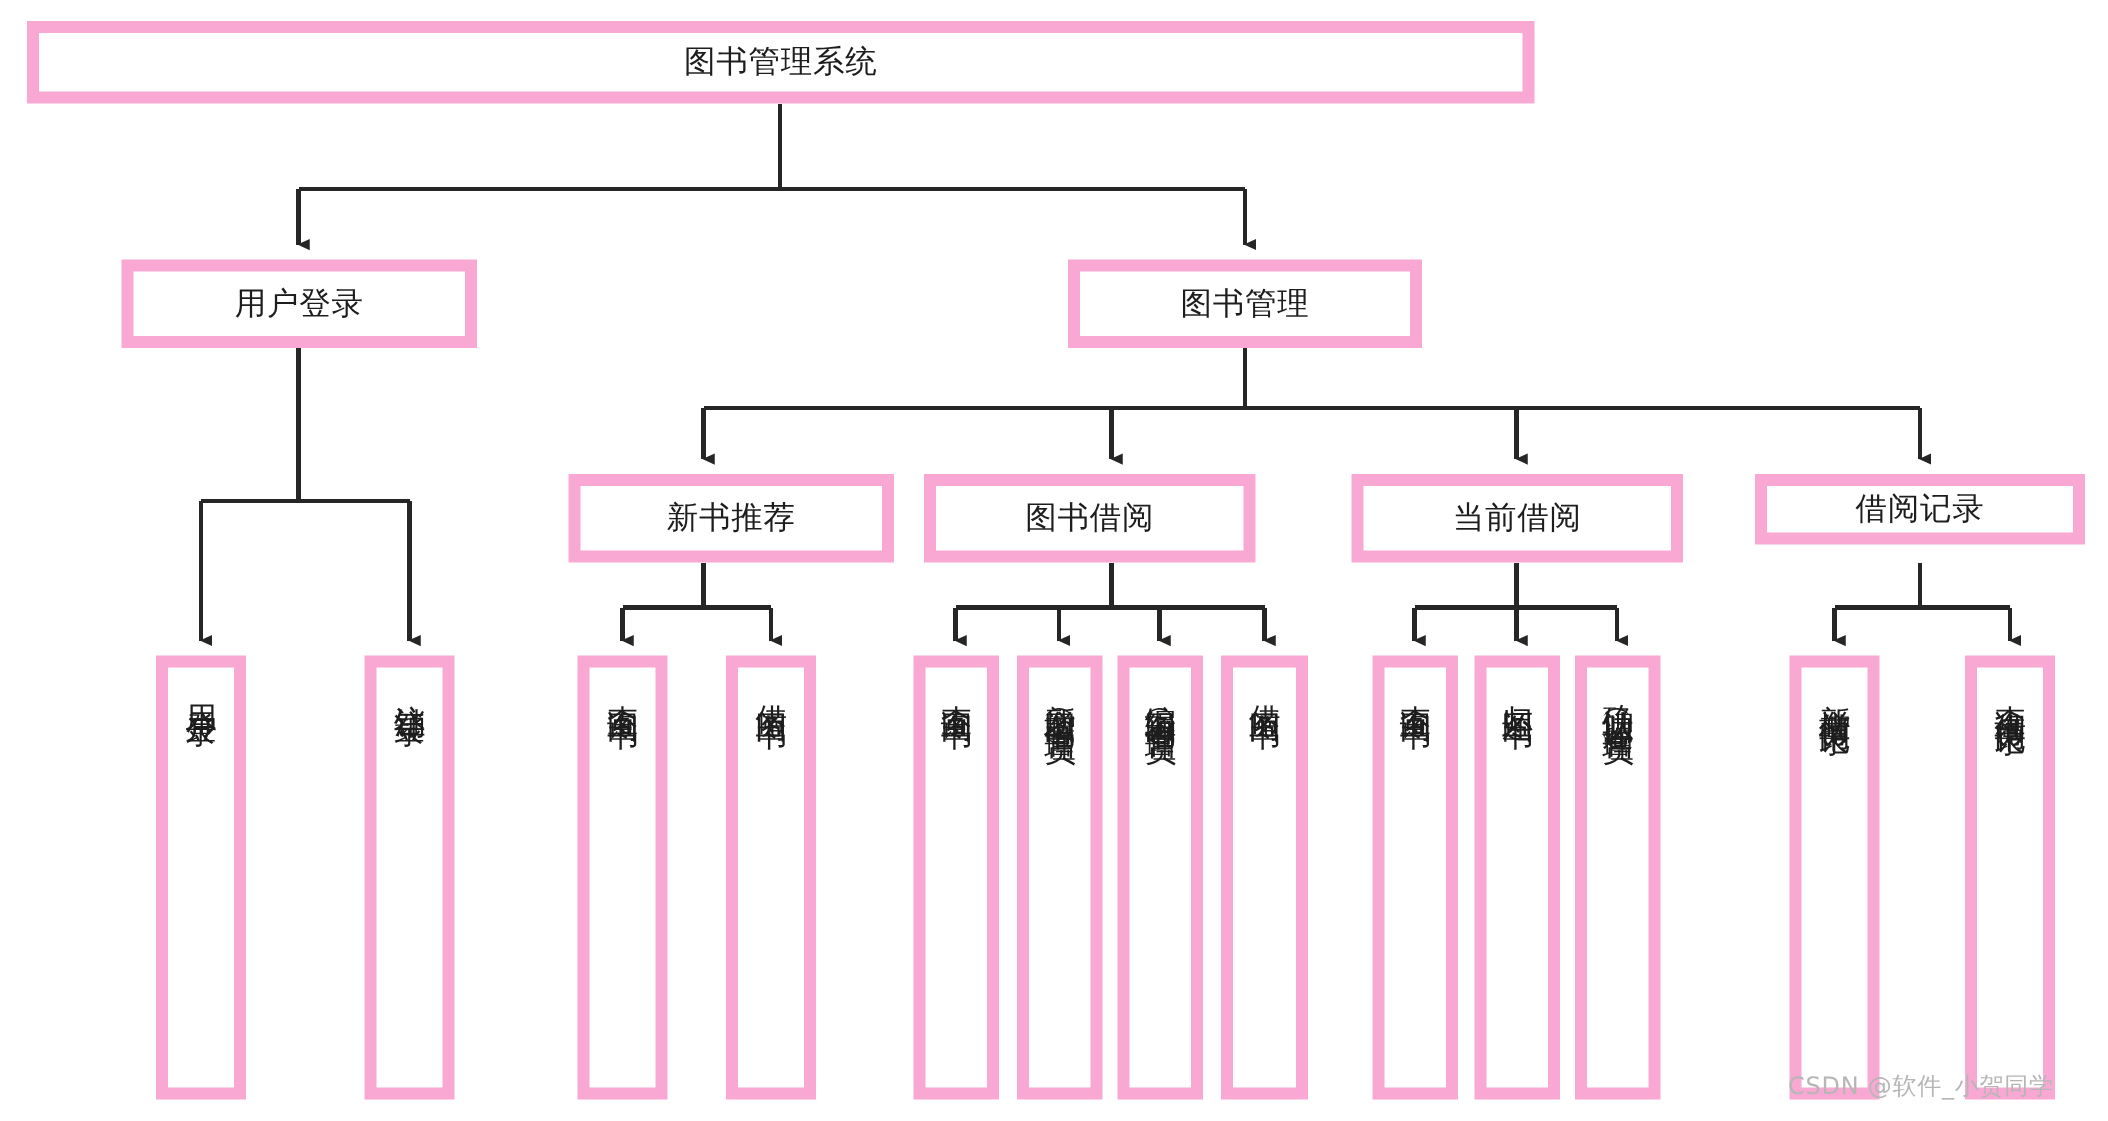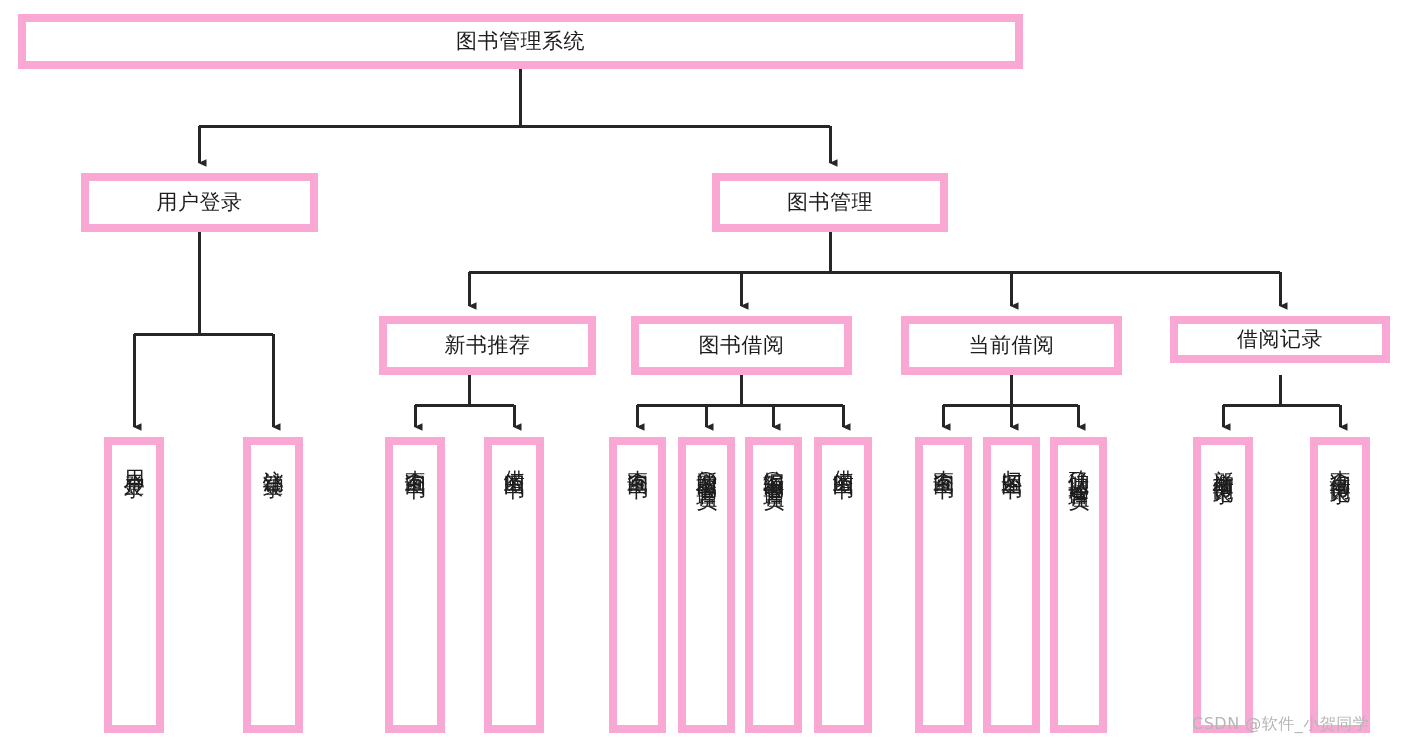--- a/index.html
+++ b/index.html
@@ -129,21 +129,21 @@
   <div class="node" style="left:81px; top:173px; width:237px; height:59px;">
     <span class="label">用户登录</span>
   </div>
   <div class="node" style="left:712px; top:173px; width:236px; height:59px;">
     <span class="label">图书管理</span>
   </div>
 
   <div class="node" style="left:379px; top:316px; width:217px; height:59px;">
     <span class="label">新书推荐</span>
   </div>
-  <div class="node" style="left:631px; top:316px; width:221px; height:59px;justify-content:center;">
+  <div class="node" style="left:616px; top:316px; width:221px; height:59px;justify-content:center;">
     <span class="label">图书借阅</span>
   </div>
   <div class="node" style="left:901px; top:316px; width:221px; height:59px;">
     <span class="label">当前借阅</span>
   </div>
   <div class="node" style="left:1170px; top:316px; width:220px; height:47px;">
     <span class="label">借阅记录</span>
   </div>
 
   <div class="node leaf" style="left:104px; top:437px; width:60px; height:296px;">

